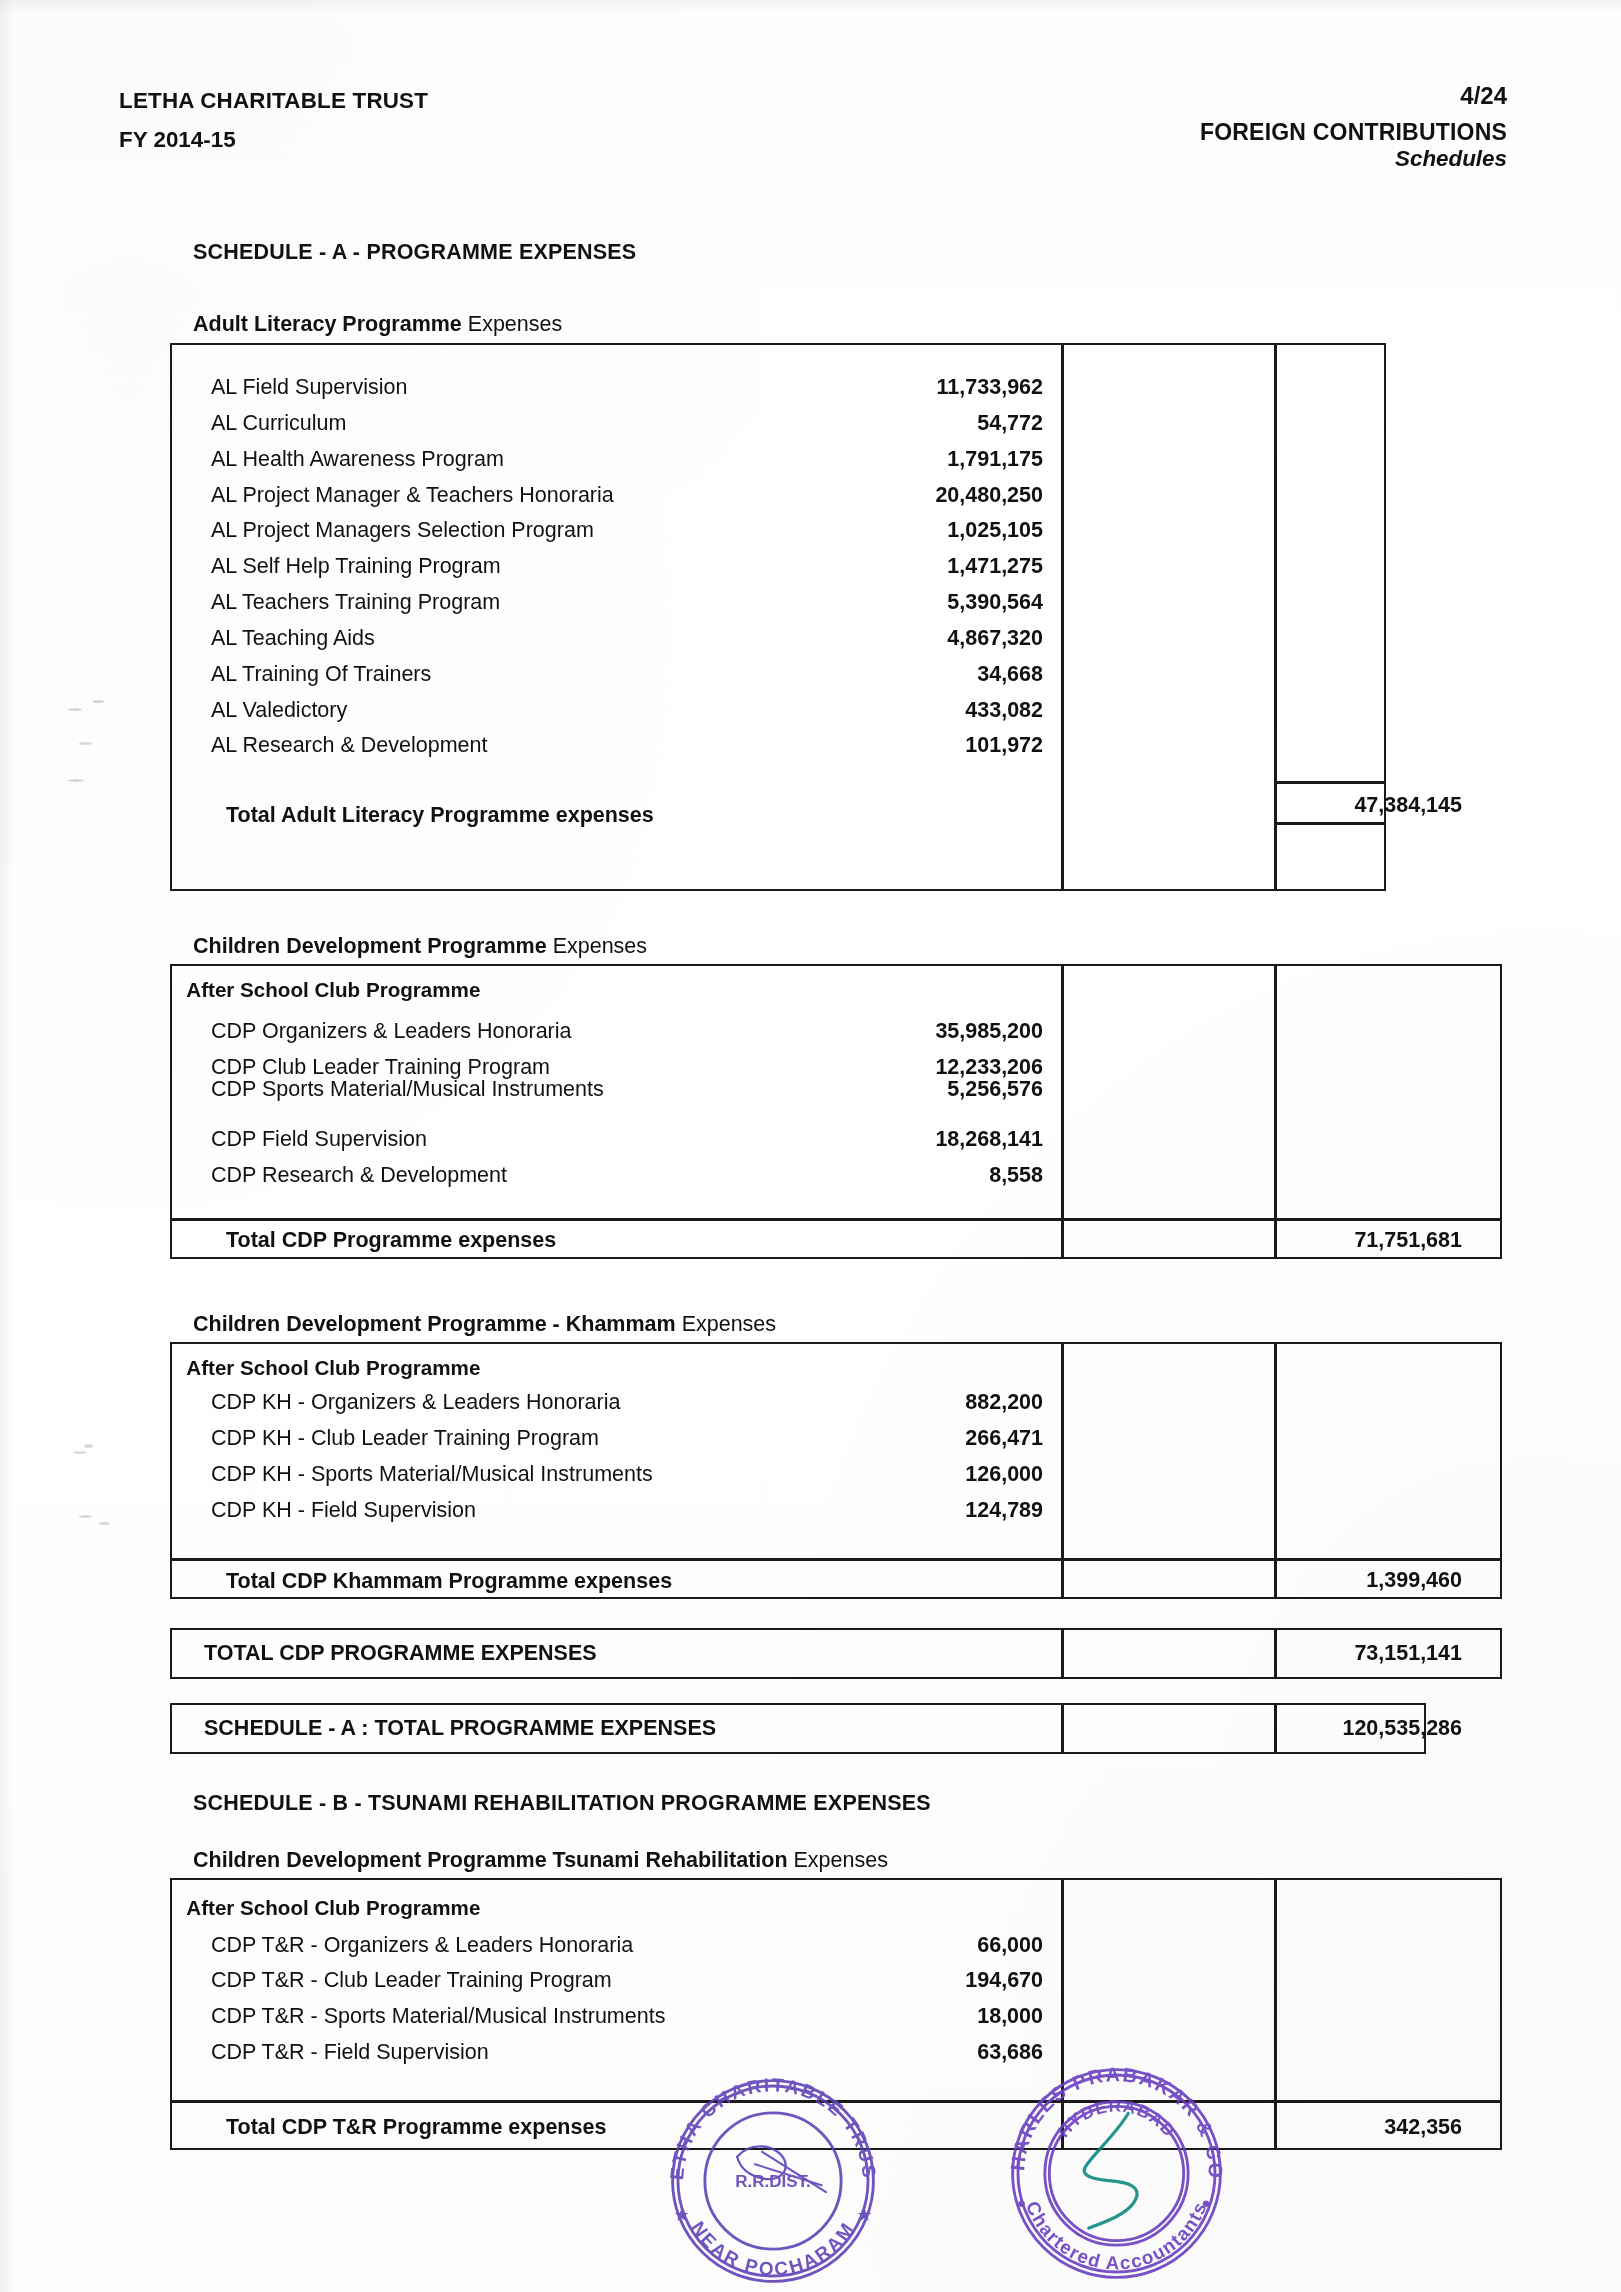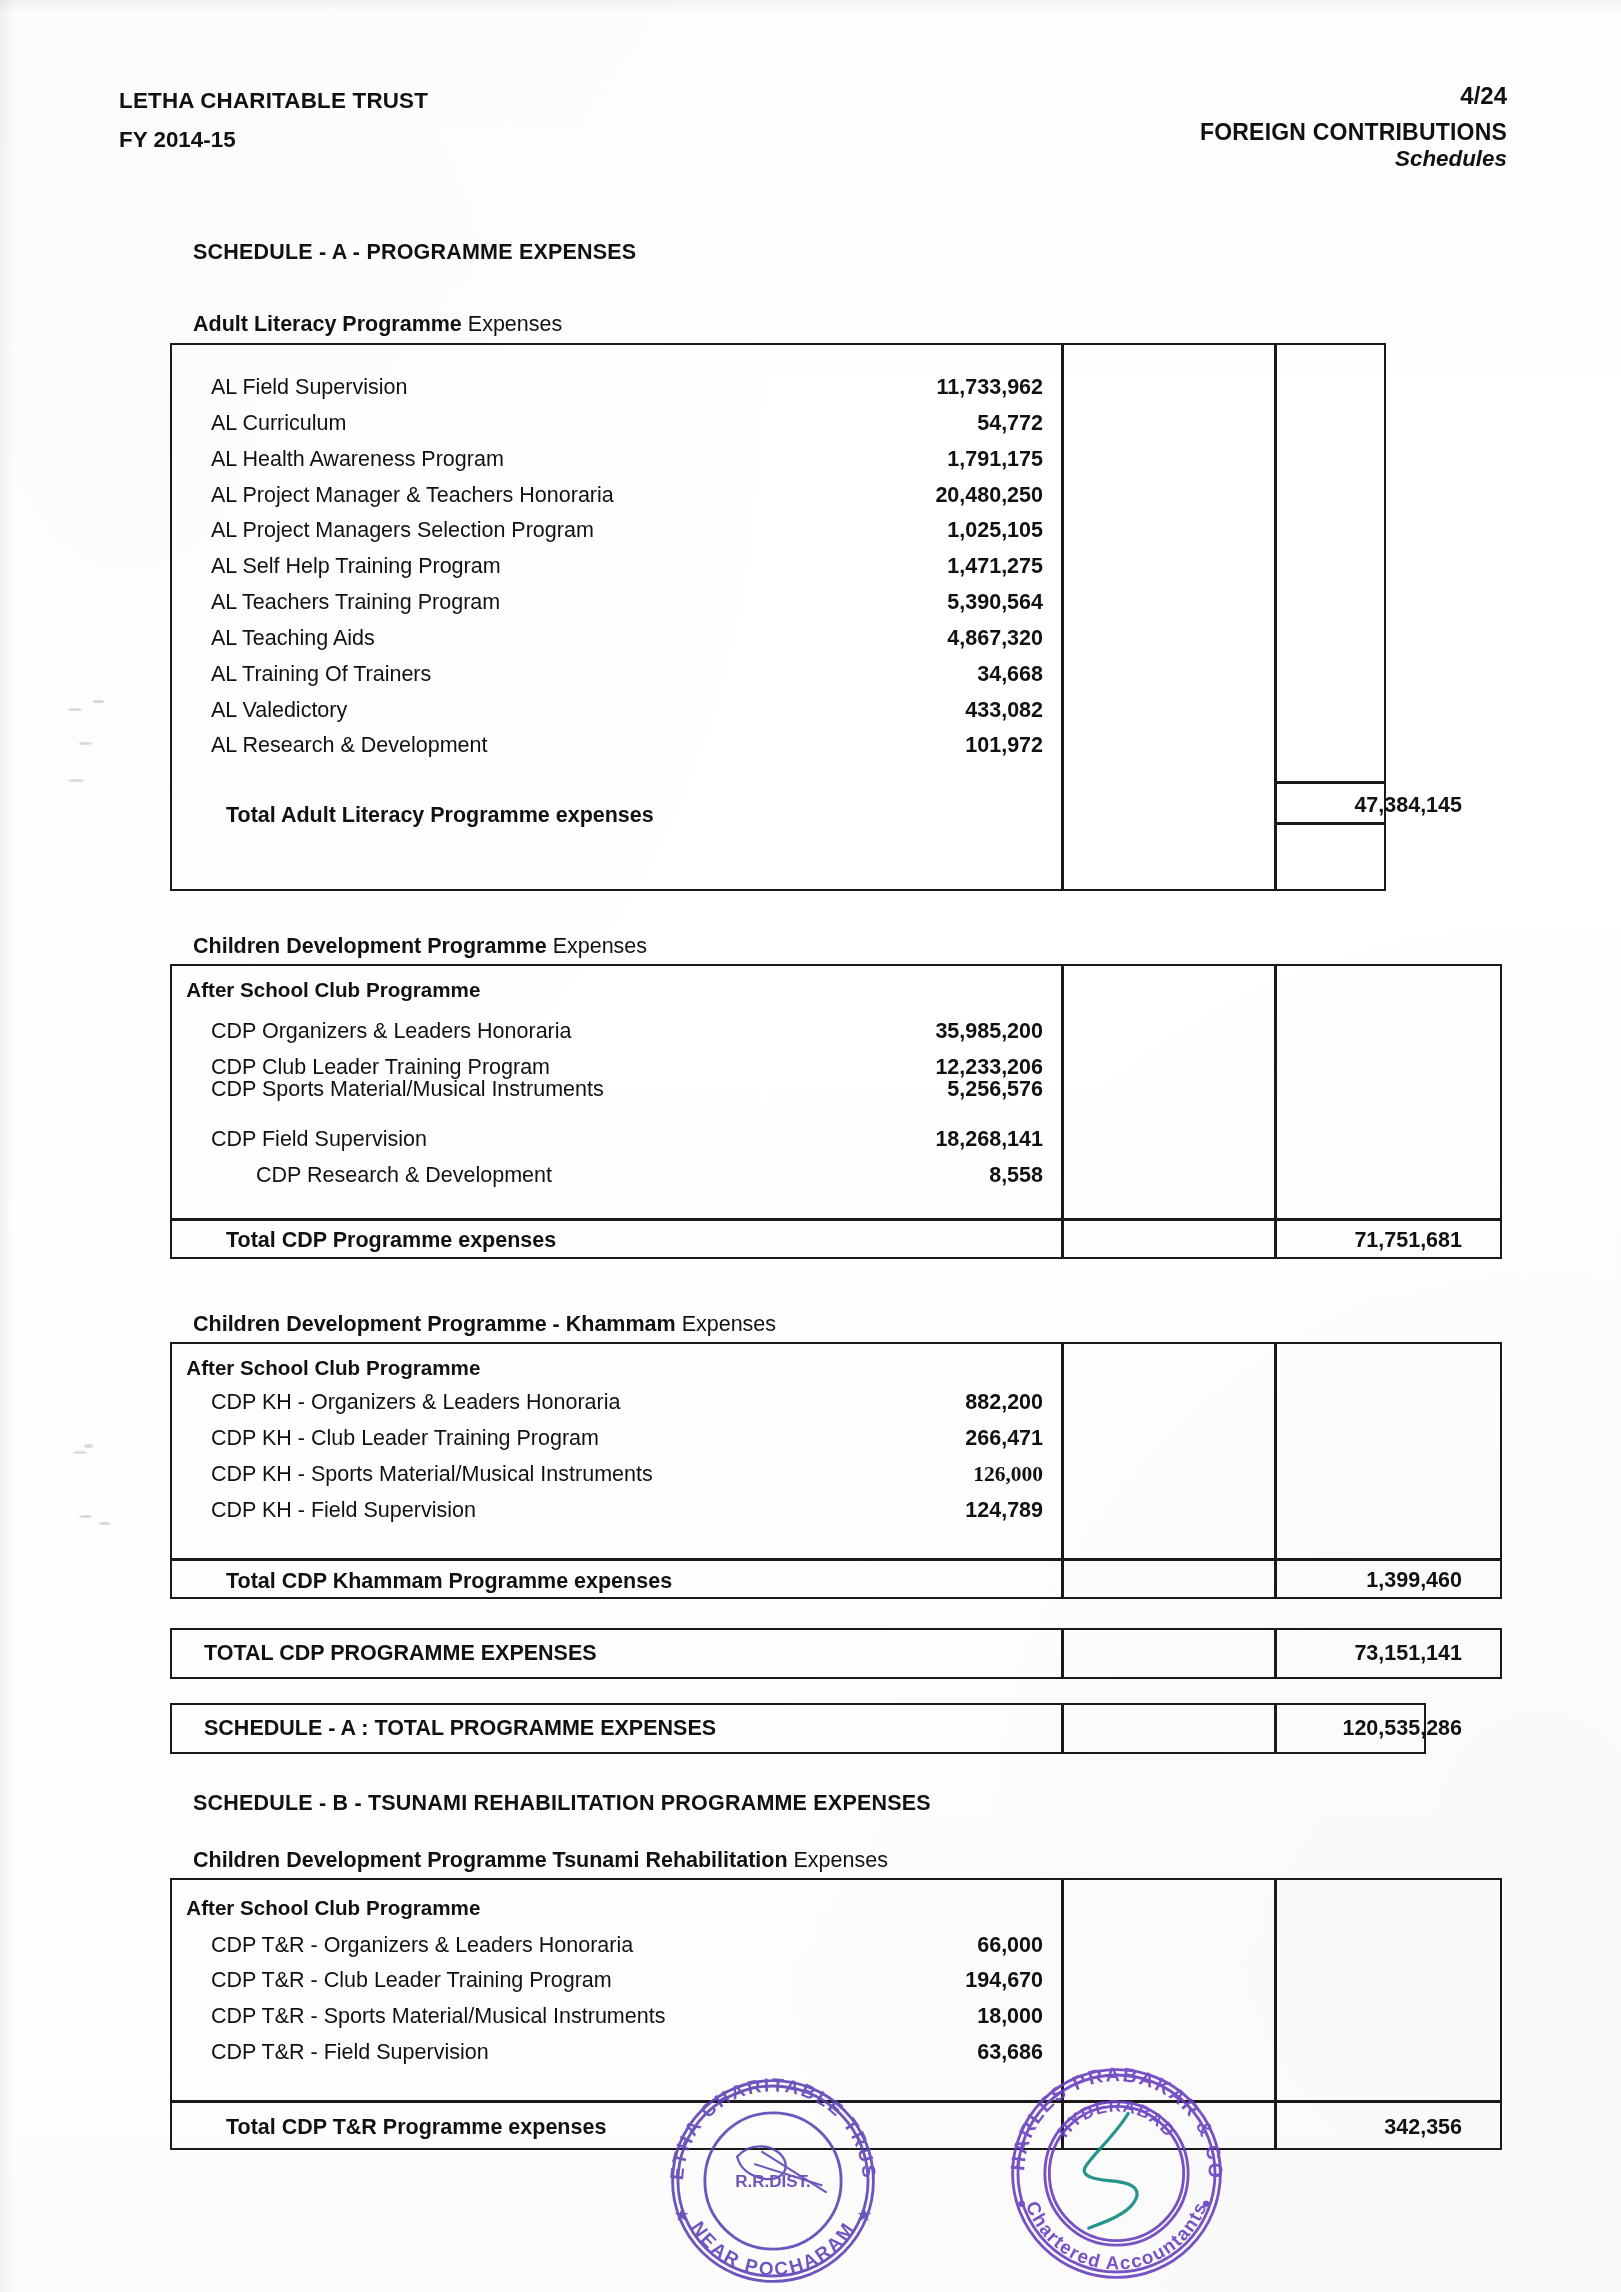--- a/index.html
+++ b/index.html
@@ -199,21 +199,21 @@
     <span class="amt" style="left:692px; width:179px;">12,233,206</span>
   </div>
   <div class="row" style="top:105px;">
     <span class="lbl" style="margin-left:39px;">CDP Sports Material/Musical Instruments</span>
     <span class="amt" style="left:692px; width:179px;">5,256,576</span>
   </div>
   <div class="row" style="top:155px;">
     <span class="lbl" style="margin-left:39px;">CDP Field Supervision</span>
     <span class="amt" style="left:692px; width:179px;">18,268,141</span>
   </div>
-  <div class="row" style="top:191px;padding-left:45px;">
+  <div class="row" style="top:191px;">
     <span class="lbl" style="margin-left:39px;">CDP Research &amp; Development</span>
     <span class="amt" style="left:692px; width:179px;">8,558</span>
   </div>
 
   <div class="hline" style="top:252px;"></div>
   <div class="row total" style="top:256px;">
     <span class="lbl" style="margin-left:54px;">Total CDP Programme expenses</span>
   </div>
   <div class="amt" style="position:absolute; top:262px; left:1102px; width:206px; text-align:right; font-size:21.5px; font-weight:700; padding-right:18px;">71,751,681</div>
 </div>
@@ -233,21 +233,21 @@
   <div class="row" style="top:40px;">
     <span class="lbl" style="margin-left:39px;">CDP KH - Organizers &amp; Leaders Honoraria</span>
     <span class="amt" style="left:692px; width:179px;">882,200</span>
   </div>
   <div class="row" style="top:76px;">
     <span class="lbl" style="margin-left:39px;">CDP KH - Club Leader Training Program</span>
     <span class="amt" style="left:692px; width:179px;">266,471</span>
   </div>
   <div class="row" style="top:112px;">
     <span class="lbl" style="margin-left:39px;">CDP KH - Sports Material/Musical Instruments</span>
-    <span class="amt" style="left:692px; width:179px;font-family:Liberation Serif, serif;">126,000</span>
+    <span class="amt" style="left:692px; width:179px;">126,000</span>
   </div>
   <div class="row" style="top:148px;">
     <span class="lbl" style="margin-left:39px;">CDP KH - Field Supervision</span>
     <span class="amt" style="left:692px; width:179px;">124,789</span>
   </div>
 
   <div class="hline" style="top:214px;"></div>
   <div class="row total" style="top:219px;">
     <span class="lbl" style="margin-left:54px;">Total CDP Khammam Programme expenses</span>
   </div>

